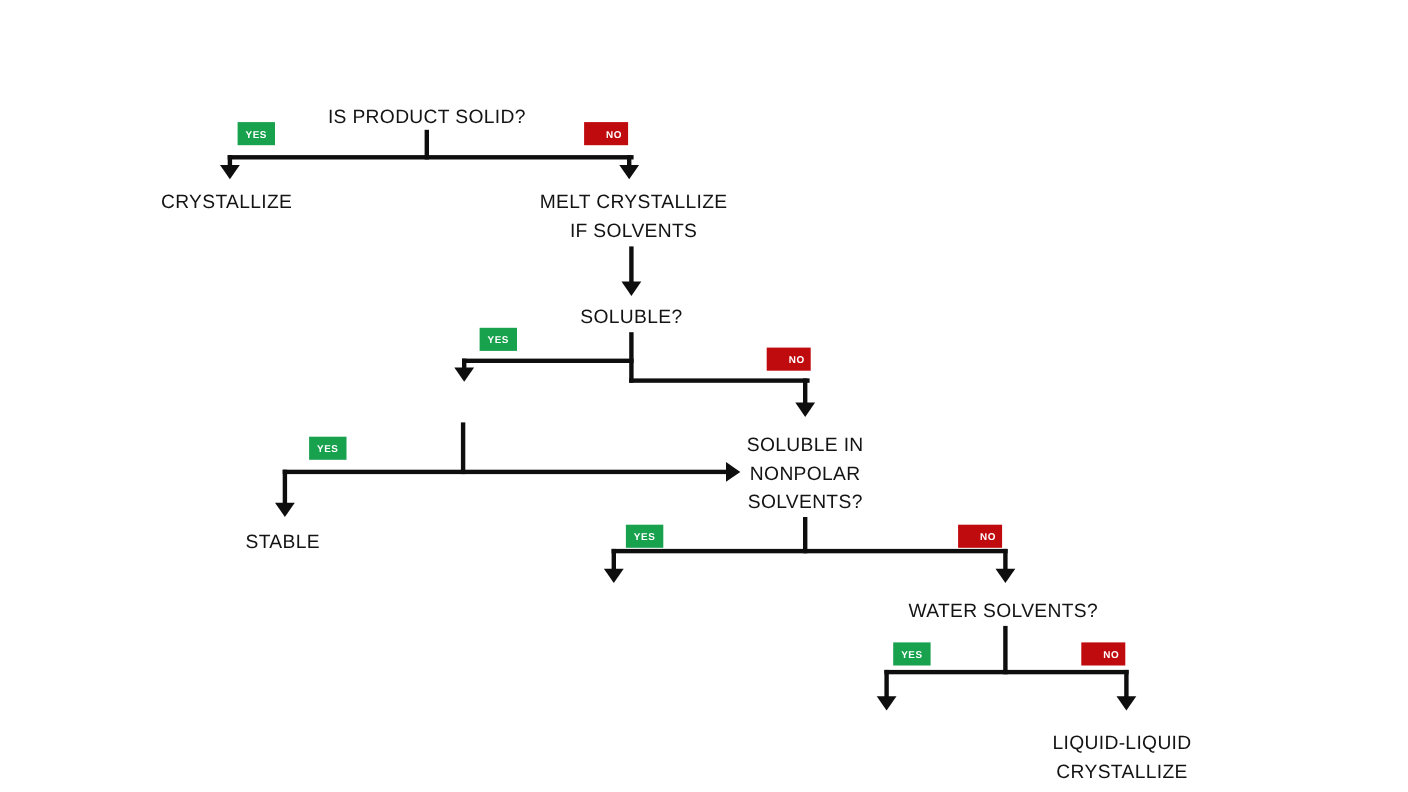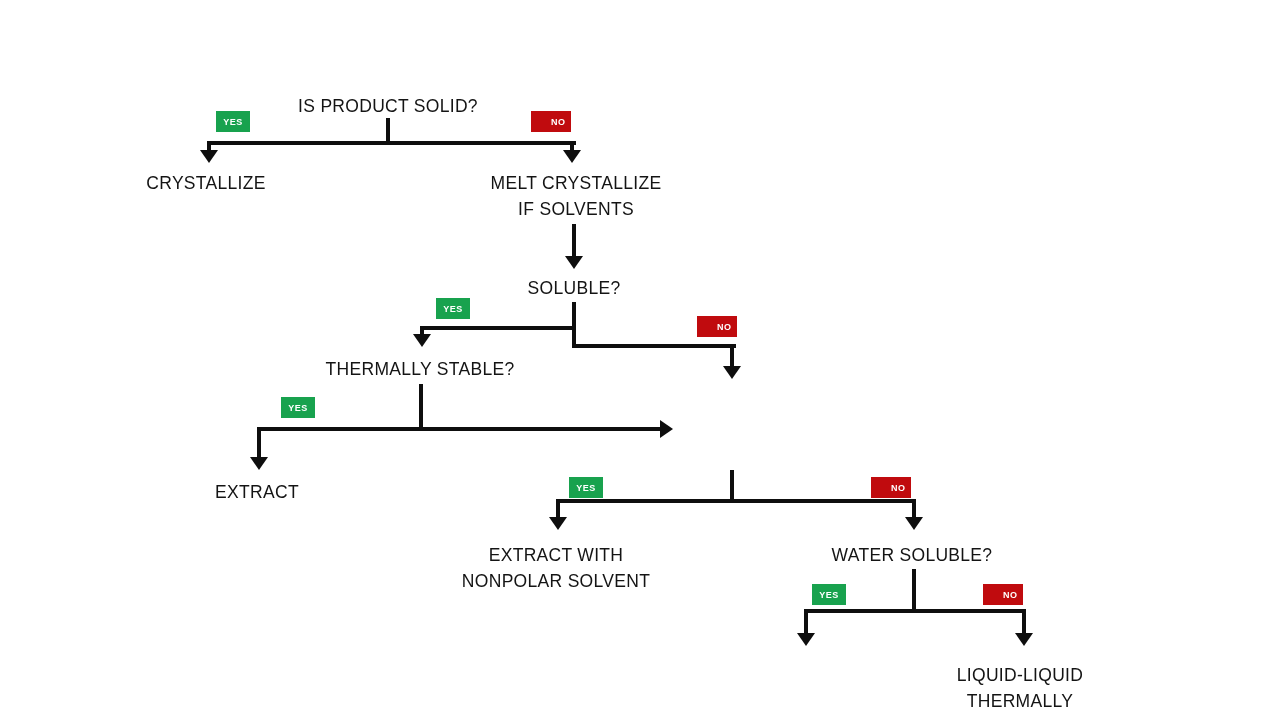--- a/index.html
+++ b/index.html
@@ -56,27 +56,27 @@
 </head>
 <body>
 
 <div class="canvas">
 
   <div class="node" style="left:324px;top:29px">IS PRODUCT SOLID?</div>
   <div class="node" style="left:142px;top:106px">CRYSTALLIZE</div>
   <div class="node" style="left:512px;top:106px">MELT CRYSTALLIZE
 IF SOLVENTS</div>
   <div class="node" style="left:510px;top:211px">SOLUBLE?</div>
-  <div class="node" style="left:356px;top:292px">THERMALLY STABLE?</div>
-  <div class="node" style="left:193px;top:415px">EXTRACT</div>
-  <div class="node" style="left:492px;top:478px">EXTRACT WITH
-NONPOLAR SOLVENT</div>
-  <div class="node" style="left:848px;top:478px">WATER SOLUBLE?</div>
+  <div class="node" style="left:668px;top:327px">SOLUBLE IN
+NONPOLAR
+SOLVENTS?</div>
+  <div class="node" style="left:193px;top:415px">STABLE</div>
+  <div class="node" style="left:848px;top:478px">WATER SOLVENTS?</div>
   <div class="node" style="left:956px;top:598px">LIQUID-LIQUID
-THERMALLY</div>
+CRYSTALLIZE</div>
 
   <div class="badge yes" style="left:152px;top:47px">YES</div>
   <div class="badge no" style="left:467px;top:47px">NO</div>
   <div class="badge yes" style="left:372px;top:234px">YES</div>
   <div class="badge no" style="left:633px;top:252px">NO</div>
   <div class="badge yes" style="left:217px;top:333px">YES</div>
   <div class="badge yes" style="left:505px;top:413px">YES</div>
   <div class="badge no" style="left:807px;top:413px">NO</div>
   <div class="badge yes" style="left:748px;top:520px">YES</div>
   <div class="badge no" style="left:919px;top:520px">NO</div>

